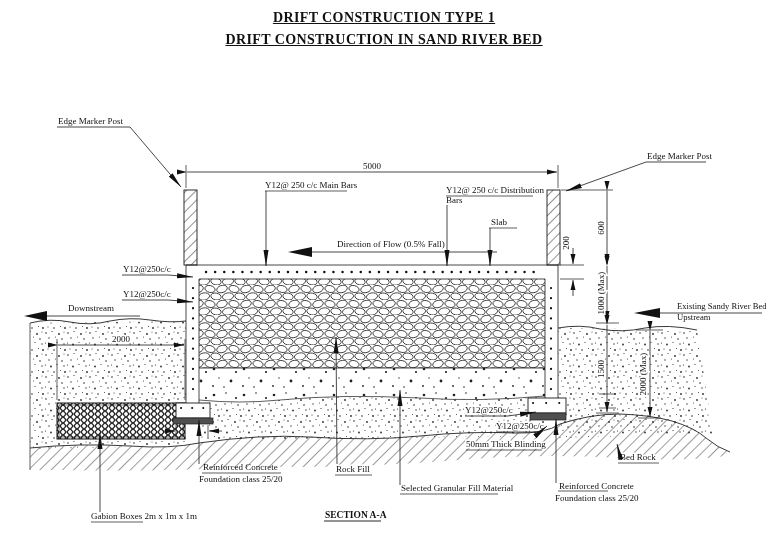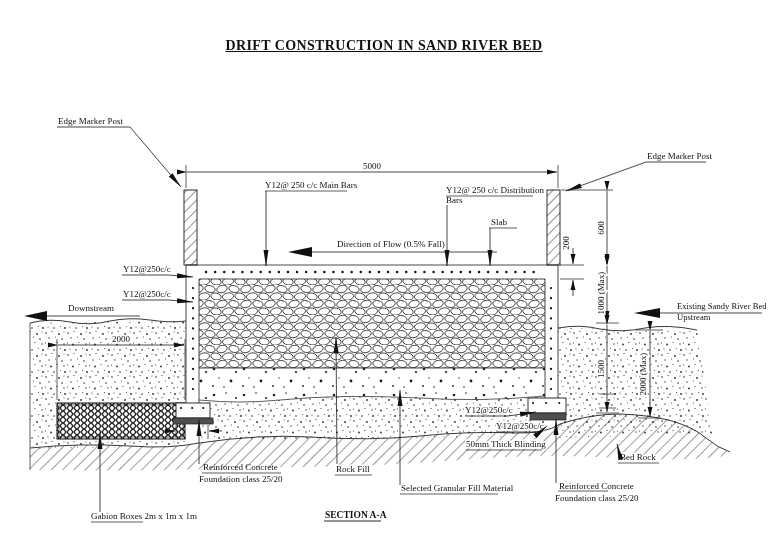--- a/index.html
+++ b/index.html
@@ -1,21 +1,21 @@
 <!DOCTYPE html>
 <html><head>
 <meta charset="utf-8">
 <style>
   html,body{margin:0;padding:0;background:#fff;}
   .page{position:relative;width:768px;height:541px;background:#ffffff;overflow:hidden;
         font-family:"Liberation Serif",serif;color:#111;}
   .title,.subtitle{position:absolute;left:0;width:768px;text-align:center;font-weight:bold;
         letter-spacing:.4px;}
   .title{top:10px;font-size:14px;}
-  .subtitle{top:38px;font-size:14px;}
+  .subtitle{top:32px;font-size:14px;}
   .title span,.subtitle span{text-decoration:underline;}
   svg{position:absolute;left:0;top:0;}
   .lbl{font:9px "Liberation Serif",serif;fill:#111;}
   .lbl-sm{font:8.6px "Liberation Serif",serif;fill:#111;}
   .dim{font:9px "Liberation Serif",serif;fill:#111;}
   .sec{font:bold 9.5px "Liberation Serif",serif;fill:#111;}
   .halo{stroke:#fff;stroke-width:3px;paint-order:stroke;}
   .ln{stroke:#1a1a1a;stroke-width:0.8;fill:none;}
   .thin{stroke:#1a1a1a;stroke-width:0.7;fill:none;}
   .wavy{stroke:#222;stroke-width:0.9;fill:none;}
@@ -255,17 +255,20 @@
 
       <text class="lbl" x="401" y="491">Selected Granular Fill Material</text>
       <line class="thin" x1="400" y1="494" x2="498" y2="494"></line>
       <line class="ln" x1="400" y1="485" x2="400" y2="390" marker-end="url(#mArr)"></line>
 
       <text class="sec" x="325" y="518">SECTION A-A</text>
       <line x1="324" y1="521" x2="381" y2="521" stroke="#111" stroke-width="0.9"></line>
     </g>
   </svg>
 
+  <div class="title">
+    <span>DRIFT CONSTRUCTION TYPE 1</span>
+  </div>
   <div class="subtitle">
     <span>DRIFT CONSTRUCTION IN SAND RIVER BED</span>
   </div>
 
 </div>
 
 </body></html>

